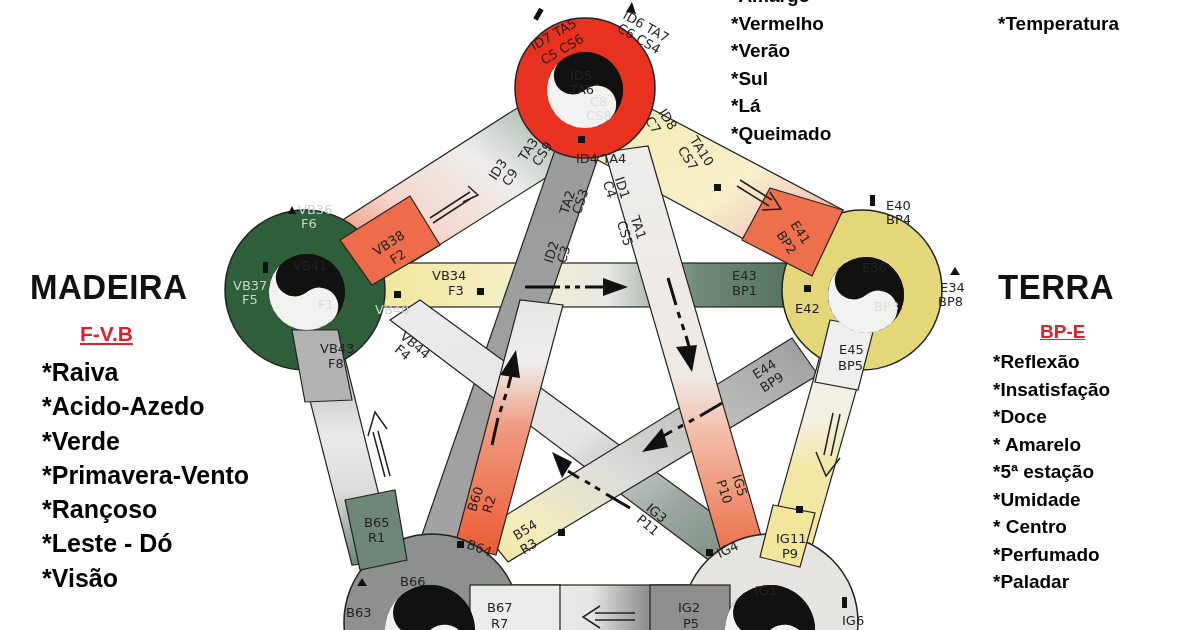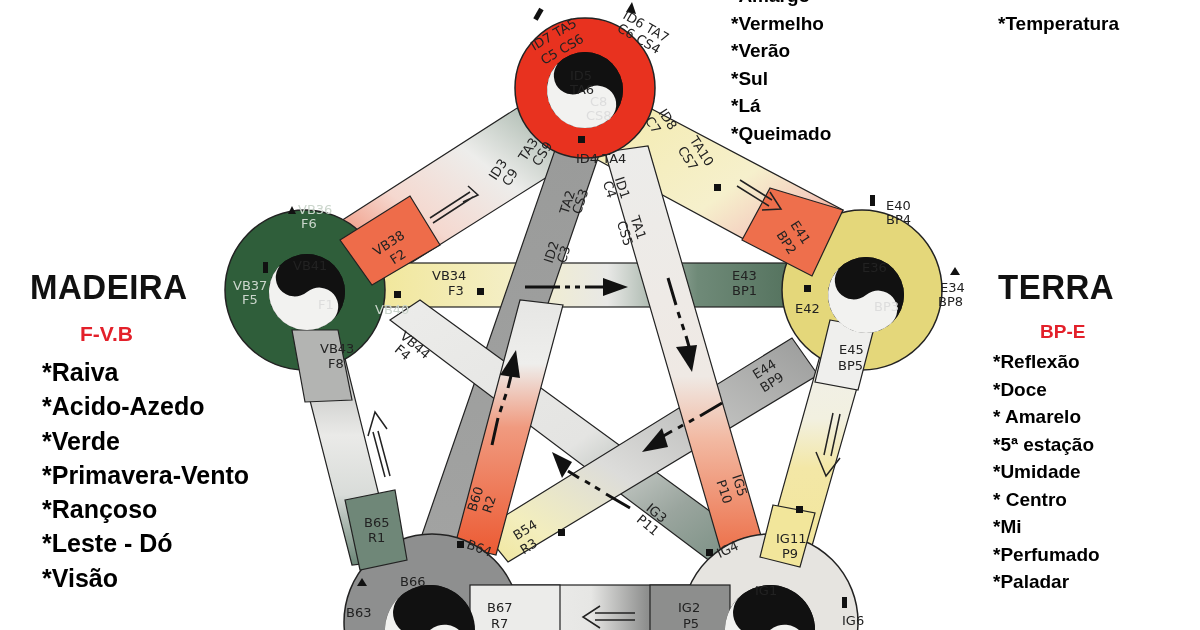--- a/index.html
+++ b/index.html
@@ -1,19 +1,19 @@
 <!DOCTYPE html>
 <html><head>
 <meta charset="utf-8">
 <style>
   html, body { margin:0; padding:0; }
   body { width:1200px; height:630px; background:#ffffff; overflow:hidden; position:relative; font-family:"Liberation Sans", sans-serif; }
   #diagram { position:absolute; left:0; top:0; width:1200px; height:630px; }
   .element-title { position:absolute; font-family:"Liberation Sans", sans-serif; font-weight:bold; font-size:33px; color:#111; letter-spacing:0.5px; transform:scaleY(1.05); }
-  .element-code { position:absolute; font-family:"Liberation Sans", sans-serif; font-weight:bold; font-size:21px; color:#e3202a; }
+  .element-code { position:absolute; font-family:"Liberation Sans", sans-serif; font-weight:bold; font-size:21px; color:#e3202a;text-decoration:underline; }
   .attr-list { position:absolute; margin:0; padding:0; list-style:none; font-family:"Liberation Sans", sans-serif; font-weight:bold; color:#000; }
   .attr-list li { white-space:nowrap; }
   .left-list { left:42px; top:355px; font-size:25px; line-height:34.3px; }
   .right-list { left:993px; top:348px; font-size:19px; line-height:27.5px; }
   .fire-list { left:731px; top:-18px; font-size:19px; line-height:27.5px; }
   .top-right-list { left:998px; top:-18px; font-size:19px; line-height:27.5px; }
   .lbl { font-family:"DejaVu Sans", sans-serif; font-size:13px; fill:#222; }
   .lbl-light { font-family:"DejaVu Sans", sans-serif; font-size:13px; fill:#ddd; }
 </style>
 </head>
@@ -364,26 +364,26 @@
   <li>*Primavera-Vento</li>
   <li>*Rançoso</li>
   <li>*Leste - Dó</li>
   <li>*Visão</li>
 </ul>
 
 <div class="element-title" style="left:998px; top:268px;">TERRA</div>
 <div class="element-code" style="left:1040px; top:321px; font-size:19px;">BP-E</div>
 <ul class="attr-list right-list">
   <li>*Reflexão</li>
+  <li>*Insatisfação</li>
   <li>*Doce</li>
   <li>*  Amarelo</li>
   <li>*5ª estação</li>
   <li>*Umidade</li>
   <li>*  Centro</li>
-  <li>*Mi</li>
   <li>*Perfumado</li>
   <li>*Paladar</li>
 </ul>
 
 <ul class="attr-list fire-list">
   <li>*Amargo</li>
   <li>*Vermelho</li>
   <li>*Verão</li>
   <li>*Sul</li>
   <li>*Lá</li>

